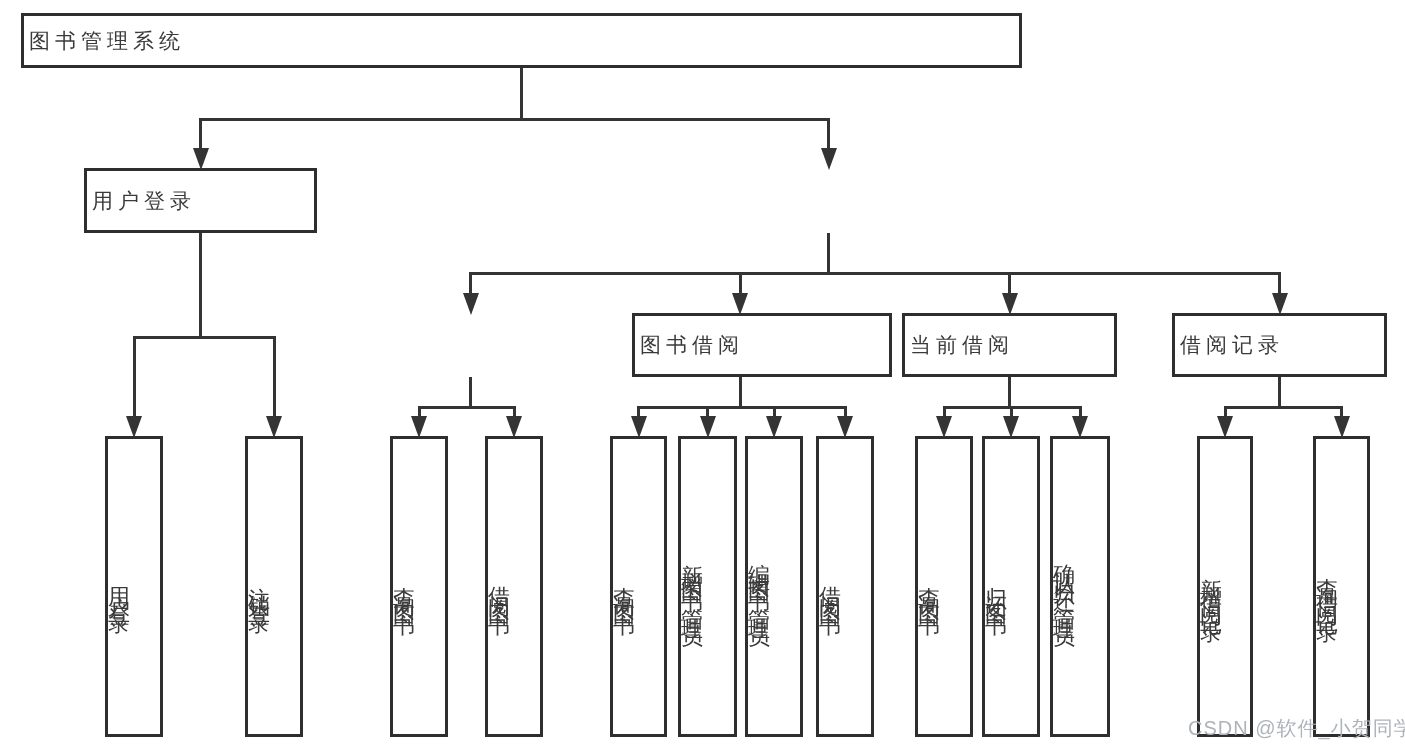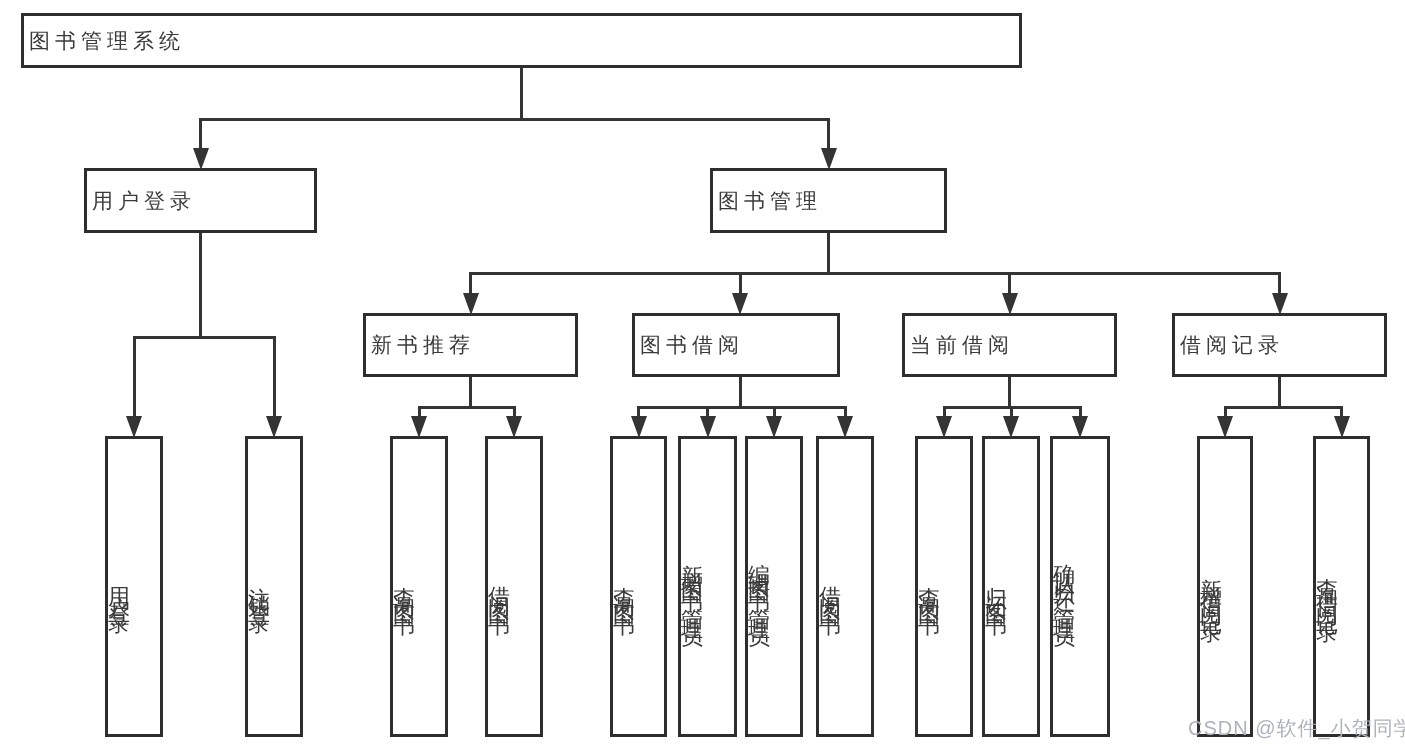--- a/index.html
+++ b/index.html
@@ -67,27 +67,21 @@
 <body>
 
 <div class="diagram" id="diagram" style="background: rgb(255, 255, 255);">
   <span class="watermark" style="color: rgb(174, 179, 185);">CSDN @软件_小贺同学</span>
 <div class="node" style="left: 21px; top: 13px; width: 1001px; height: 55px; border-color: rgb(46, 46, 46);">
       <span class="label" style="color: rgb(58, 58, 58);">图书管理系统</span>
     </div>
     <div class="node" style="left: 84px; top: 168px; width: 233px; height: 65px; border-color: rgb(46, 46, 46);">
       <span class="label" style="color: rgb(58, 58, 58);">用户登录</span>
     </div>
-    <div class="node" style="left: 710px; top: 168px; width: 237px; height: 65px; border-color: rgb(46, 46, 46);">
-      <span class="label" style="color: rgb(58, 58, 58);">图书管理</span>
-    </div>
-    <div class="node" style="left: 363px; top: 313px; width: 215px; height: 64px; border-color: rgb(46, 46, 46);">
-      <span class="label" style="color: rgb(58, 58, 58);">新书推荐</span>
-    </div>
-    <div class="node" style="left: 632px; top: 313px; width: 208px; height: 64px; border-color: rgb(46, 46, 46);">
+    <div class="node" style="left: 632px; top: 313px; width: 260px; height: 64px; border-color: rgb(46, 46, 46);">
       <span class="label" style="color: rgb(58, 58, 58);">图书借阅</span>
     </div>
     <div class="node" style="left: 902px; top: 313px; width: 215px; height: 64px; border-color: rgb(46, 46, 46);">
       <span class="label" style="color: rgb(58, 58, 58);">当前借阅</span>
     </div>
     <div class="node" style="left: 1172px; top: 313px; width: 215px; height: 64px; border-color: rgb(46, 46, 46);">
       <span class="label" style="color: rgb(58, 58, 58);">借阅记录</span>
     </div>
     <div class="node vertical" style="left: 105px; top: 436px; width: 58px; height: 301px; border-color: rgb(46, 46, 46);">
       <span class="label" style="color: rgb(58, 58, 58);">用户登录</span>

